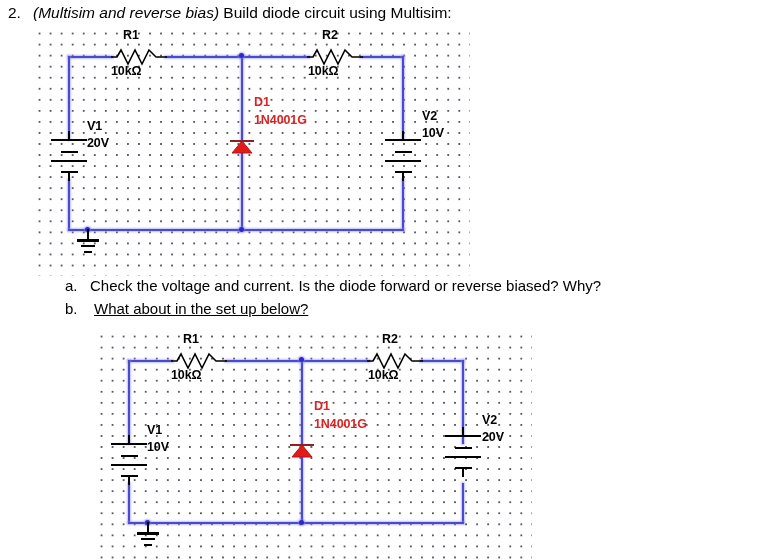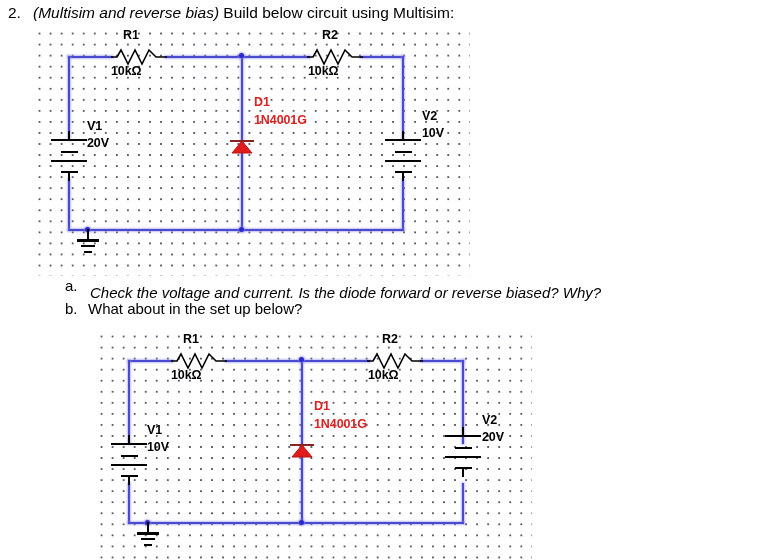--- a/index.html
+++ b/index.html
@@ -59,21 +59,21 @@
   .res{ position:absolute; }
   
   .plate{ position:absolute; background:#000; }
   
   .gnd-bar{ position:absolute; background:#000; }
 </style>
 </head>
 <body>
 
 <div class="q-line q-num">2.</div>
-<div class="q-line q-body"><i>(Multisim and reverse bias)</i><span> Build below circuit using Multisim:</span></div>
+<div class="q-line q-body"><i>(Multisim and reverse bias)</i><span> Build diode circuit using Multisim:</span></div>
 
 <div class="schematic sch1">
 
   <div class="wire h" style="left:35px;top:29px;width:45px;"></div>
 
   <div class="wire h" style="left:132px;top:29px;width:76px;"></div>
 
   <div class="wire h" style="left:209px;top:29px;width:68px;"></div>
 
   <div class="wire h" style="left:327px;top:29px;width:44px;"></div>
@@ -133,23 +133,23 @@
   <div class="lbl red" style="left:221px;top:68px;">D1</div>
   <div class="lbl red" style="left:221px;top:86px;">1N4001G</div>
 
   <div class="gnd-bar" style="left:54px;top:202px;width:2px;height:10px;"></div>
   <div class="gnd-bar" style="left:44px;top:212px;width:22px;height:2.6px;"></div>
   <div class="gnd-bar" style="left:48px;top:218px;width:14px;height:2.2px;"></div>
   <div class="gnd-bar" style="left:51px;top:224px;width:8px;height:2px;"></div>
 </div>
 
 <div class="sub-marker" style="left:65px;top:277px;">a.</div>
-<div class="sub-text" style="left:90px;top:284px;font-style:italic;">Check the voltage and current. Is the diode forward or reverse biased? Why?</div>
+<div class="sub-text" style="left:90px;top:277px;">Check the voltage and current. Is the diode forward or reverse biased? Why?</div>
 <div class="sub-marker" style="left:65px;top:300px;">b.</div>
-<div class="sub-text" style="left:88px;top:300px;">What about in the set up below?</div>
+<div class="sub-text" style="left:94px;top:300px;text-decoration:underline;">What about in the set up below?</div>
 
 <div class="schematic sch2">
 
   <div class="wire h" style="left:33px;top:30px;width:45px;"></div>
   <div class="wire h" style="left:130px;top:30px;width:76px;"></div>
   <div class="wire h" style="left:207px;top:30px;width:68px;"></div>
   <div class="wire h" style="left:325px;top:30px;width:44px;"></div>
 
   <div class="wire v" style="left:33px;top:30px;height:84px;"></div>
   <div class="wire v" style="left:33px;top:153px;height:40px;"></div>

